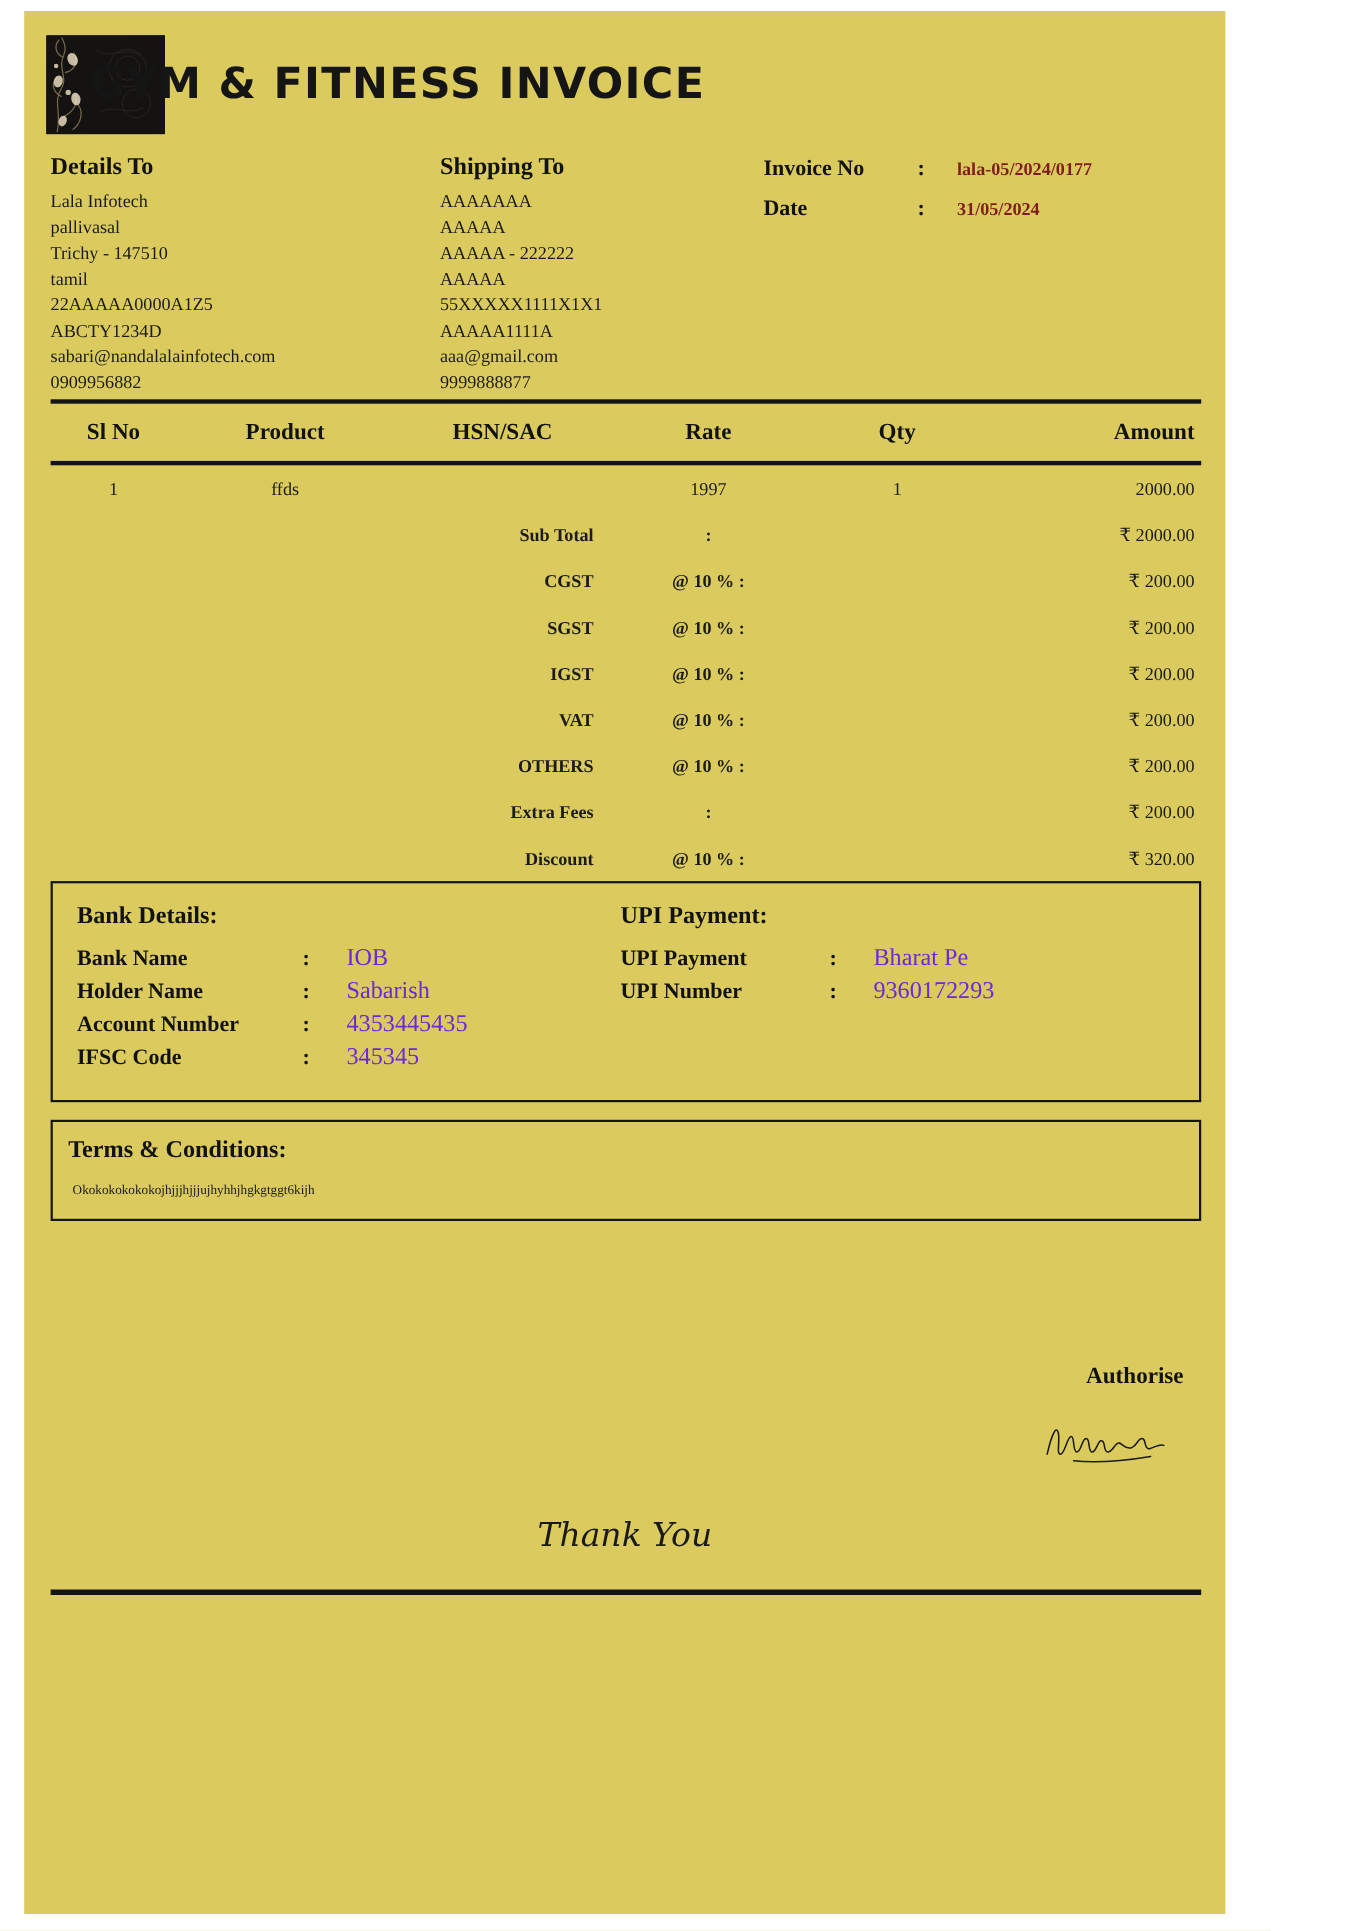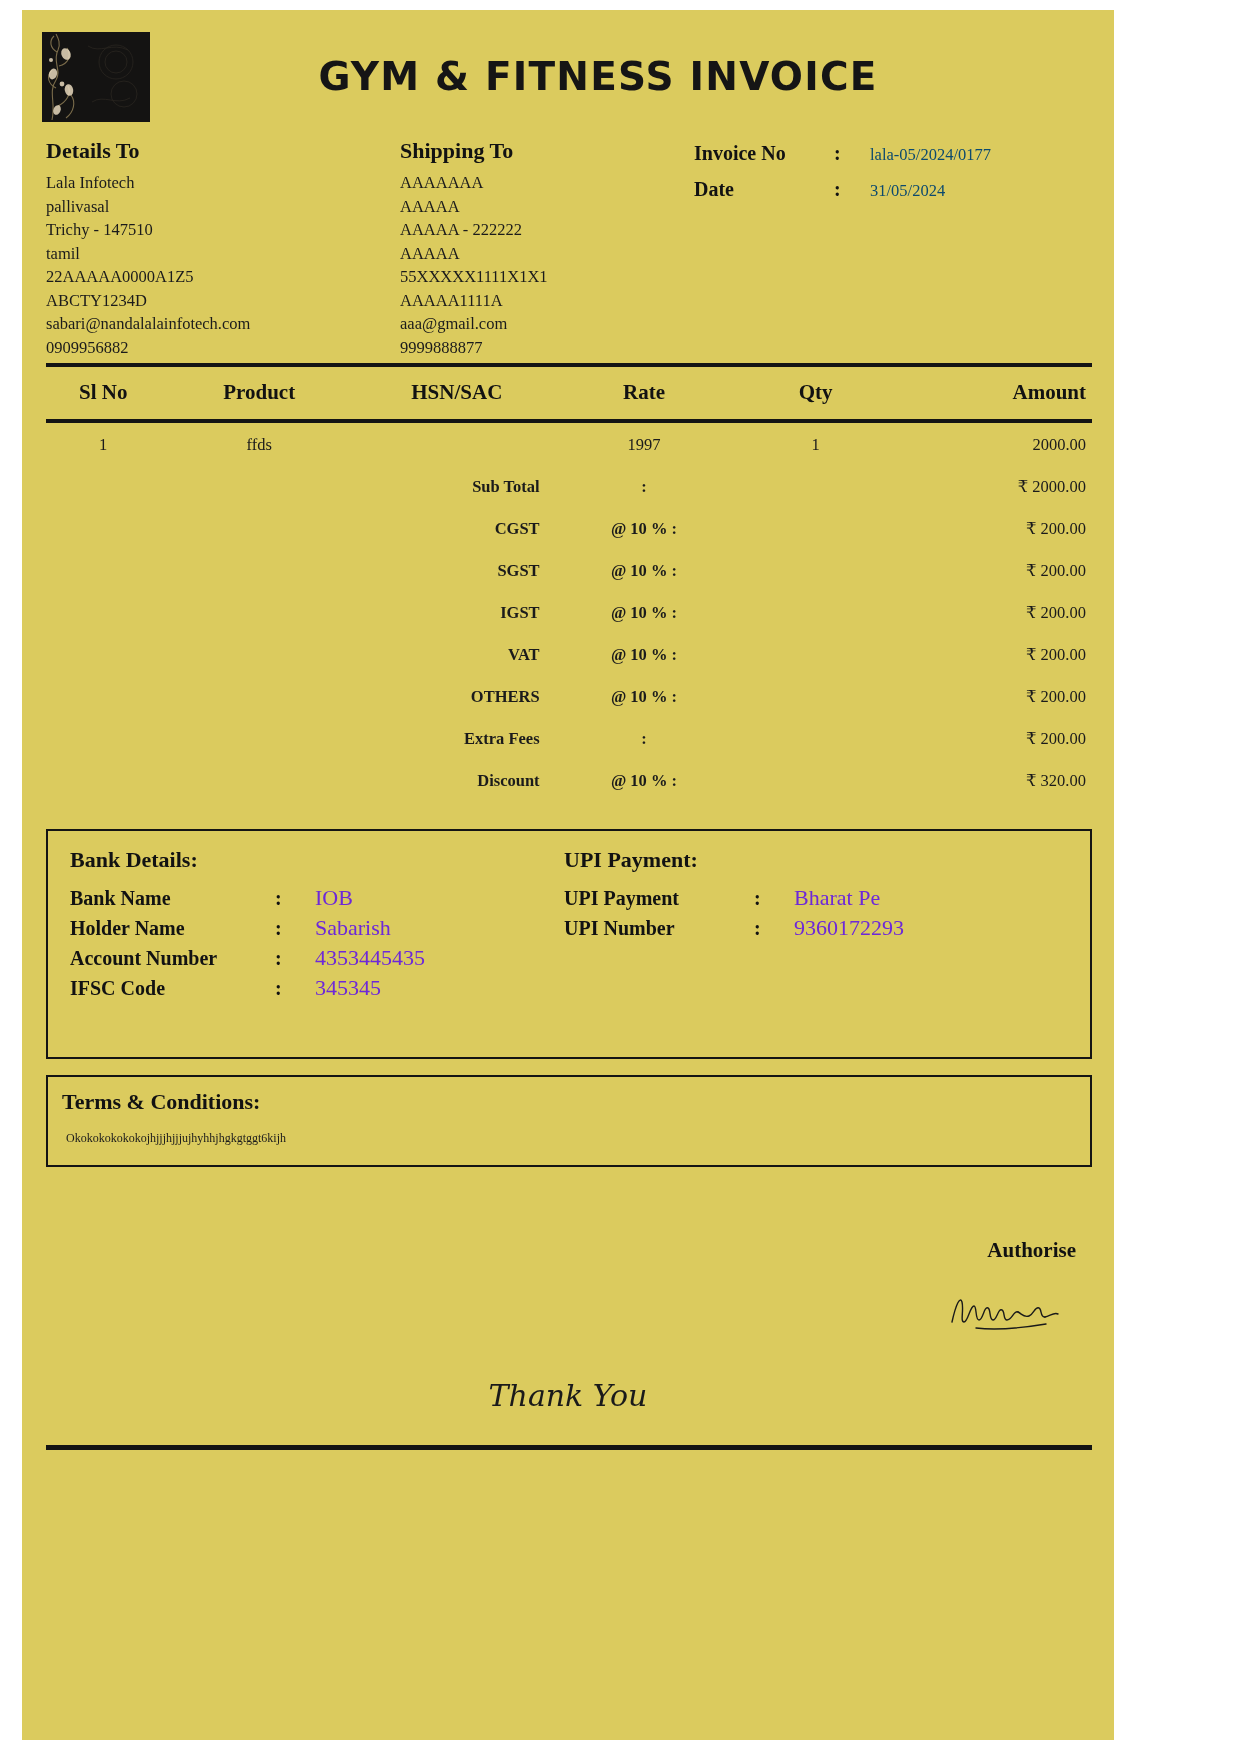--- a/index.html
+++ b/index.html
@@ -47,21 +47,21 @@
       radial-gradient(ellipse 40px 60px at 20% 75%, rgba(90,80,60,.45), rgba(0,0,0,0) 70%),
       linear-gradient(145deg, #22201e 0%, #111010 45%, #1c1a18 100%);
     overflow: hidden;
   }
   .logo svg { display: block; }
   .doc-title {
     position: absolute;
     left: 0;
     right: 0;
     top: 44px;
-    text-align: center;
+    text-align: left;
     font-family: "DejaVu Sans", "Liberation Sans", sans-serif;
     font-size: 39px;
     font-weight: bold;
     letter-spacing: 1.2px;
     color: #151515;
     padding-left: 60px;
   }
 
   
   .parties {
@@ -99,21 +99,22 @@
     color: #121212;
   }
   .meta-colon {
     font-size: 20px;
     font-weight: bold;
     width: 36px;
     color: #121212;
   }
   .meta-value {
     font-size: 16.5px;
-    color: #0c4a6e;
+    color: #7f1d1d;
+    font-weight: bold;
   }
 
   
   .table-wrap {
     margin: 0 22px 0 24px;
   }
   .rule-thick {
     height: 4px;
     background: #141414;
   }
@@ -195,23 +196,22 @@
   }
 
   
   .box {
     margin: 0 22px 0 24px;
     border: 2px solid #141414;
     box-sizing: border-box;
   }
   .bank-box {
     position: relative;
-    height: 230px;
+    height: 201px;
     padding: 18px 0 0 0;
-    margin-top: 28px;
   }
   .bank-left  { position: absolute; left: 22px;  top: 16px; width: 470px; }
   .bank-right { position: absolute; left: 516px; top: 16px; width: 480px; }
   .box-title {
     font-size: 22px;
     font-weight: bold;
     margin-bottom: 12px;
     color: #121212;
   }
   .kv {

